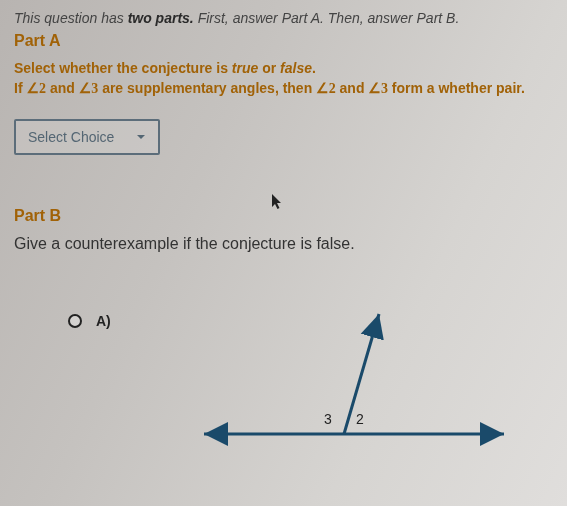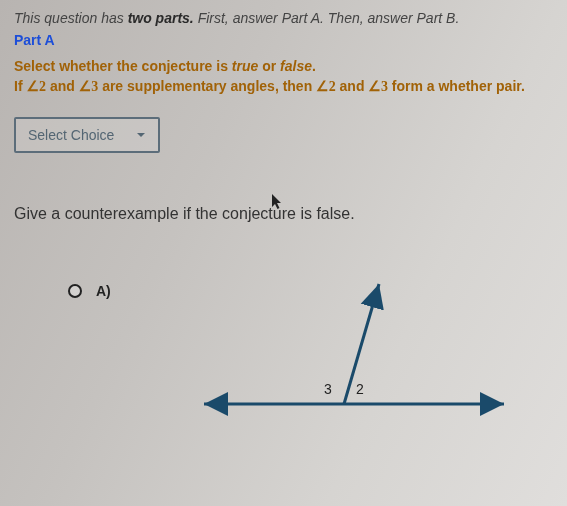--- a/index.html
+++ b/index.html
@@ -5,21 +5,21 @@
   * { box-sizing: border-box; margin: 0; padding: 0; }
   html, body { width: 567px; height: 506px; overflow: hidden; }
   body {
     font-family: Arial, Helvetica, sans-serif;
     background: linear-gradient(115deg, #b8b4b1 0%, #c5c2bf 35%, #d6d4d1 70%, #e0dedc 100%);
     color: #2a2a2a;
     padding: 10px 14px;
   }
   .instr { font-size: 14px; color: #444; margin-bottom: 6px; font-style: italic; }
   .instr b { font-weight: 700; color: #2a2a2a; }
-  .part-label { font-weight: 700; font-size: 14px; color: #1d4ed8; margin-bottom: 10px; }
+  .part-label { font-weight: 700; font-size: 16px; color: #a16207; margin-bottom: 10px; }
   .line { font-size: 14px; color: #a16207; margin-bottom: 4px; font-weight: bold; }
   .line i { font-style: italic; }
   .angle { font-family: serif; }
   .select-box {
     display: inline-flex; align-items: center; gap: 22px;
     border: 2px solid #5c6d7a; background: rgba(255,255,255,0.12);
     color: #546673; padding: 8px 12px; margin-top: 18px;
     font-size: 14px; cursor: pointer; border-radius: 2px;
   }
   .select-box svg { width: 10px; height: 10px; fill: #546673; }
@@ -65,20 +65,21 @@
   </span>
 </div>
 
 <div class="cursor">
   <svg viewBox="0 0 12 16">
       <path d="M0 0 L0 13 L3 10 L5.5 15 L7.5 14 L5 9 L9 9 Z"></path>
     </svg>
 </div>
 
 <div class="partb-block">
+  <div class="part-label">Part B</div>
   <div class="partb-text">Give a counterexample if the conjecture is false.</div>
 
   <div class="option-row">
     <div class="radio"></div>
     <div class="opt-label">A)</div>
   </div>
 
   <div class="diagram">
     <svg class="d-svg" width="320" height="160" viewBox="0 0 320 160">
       <defs>

